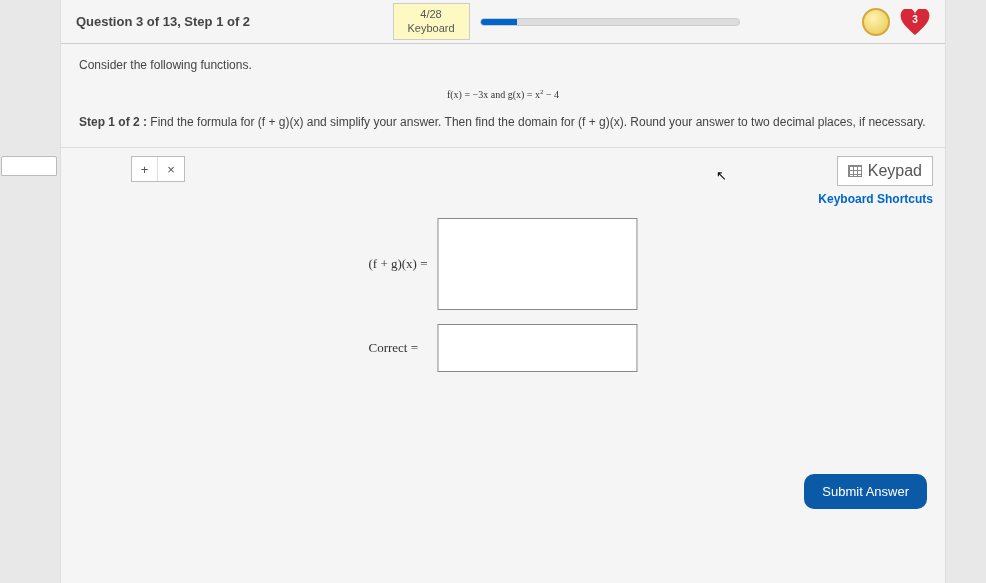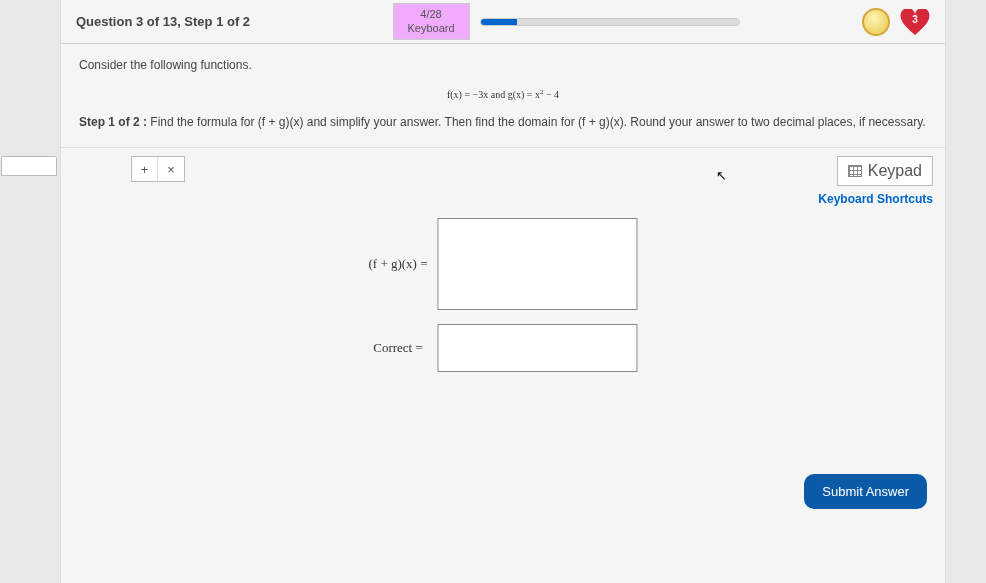--- a/index.html
+++ b/index.html
@@ -35,21 +35,21 @@
     }
     .progress-section {
       display: flex;
       align-items: center;
       flex: 1;
       gap: 10px;
       justify-content: center;
     }
     .score-box {
       border: 1px solid #ccc;
-      background: #f0abfc;
+      background: #fef9c3;
       padding: 4px 14px;
       font-size: 11px;
       text-align: center;
       line-height: 1.2;
       color: #555;
     }
     .progress-bar {
       width: 260px;
       height: 8px;
       background: #ddd;
@@ -177,21 +177,21 @@
       top: 70px;
       transform: translateX(-50%);
       display: grid;
       grid-template-columns: auto auto;
       gap: 14px 10px;
       align-items: center;
     }
     .field-label {
       font-family: "Times New Roman", serif;
       font-size: 13px;
-      text-align: center;
+      text-align: left;
       color: #333;
     }
     .input-box {
       border: 1px solid #888;
       background: #fff;
     }
     .input-large { width: 200px; height: 92px; }
     .input-small { width: 200px; height: 48px; }
     .submit-btn {
       position: absolute;

